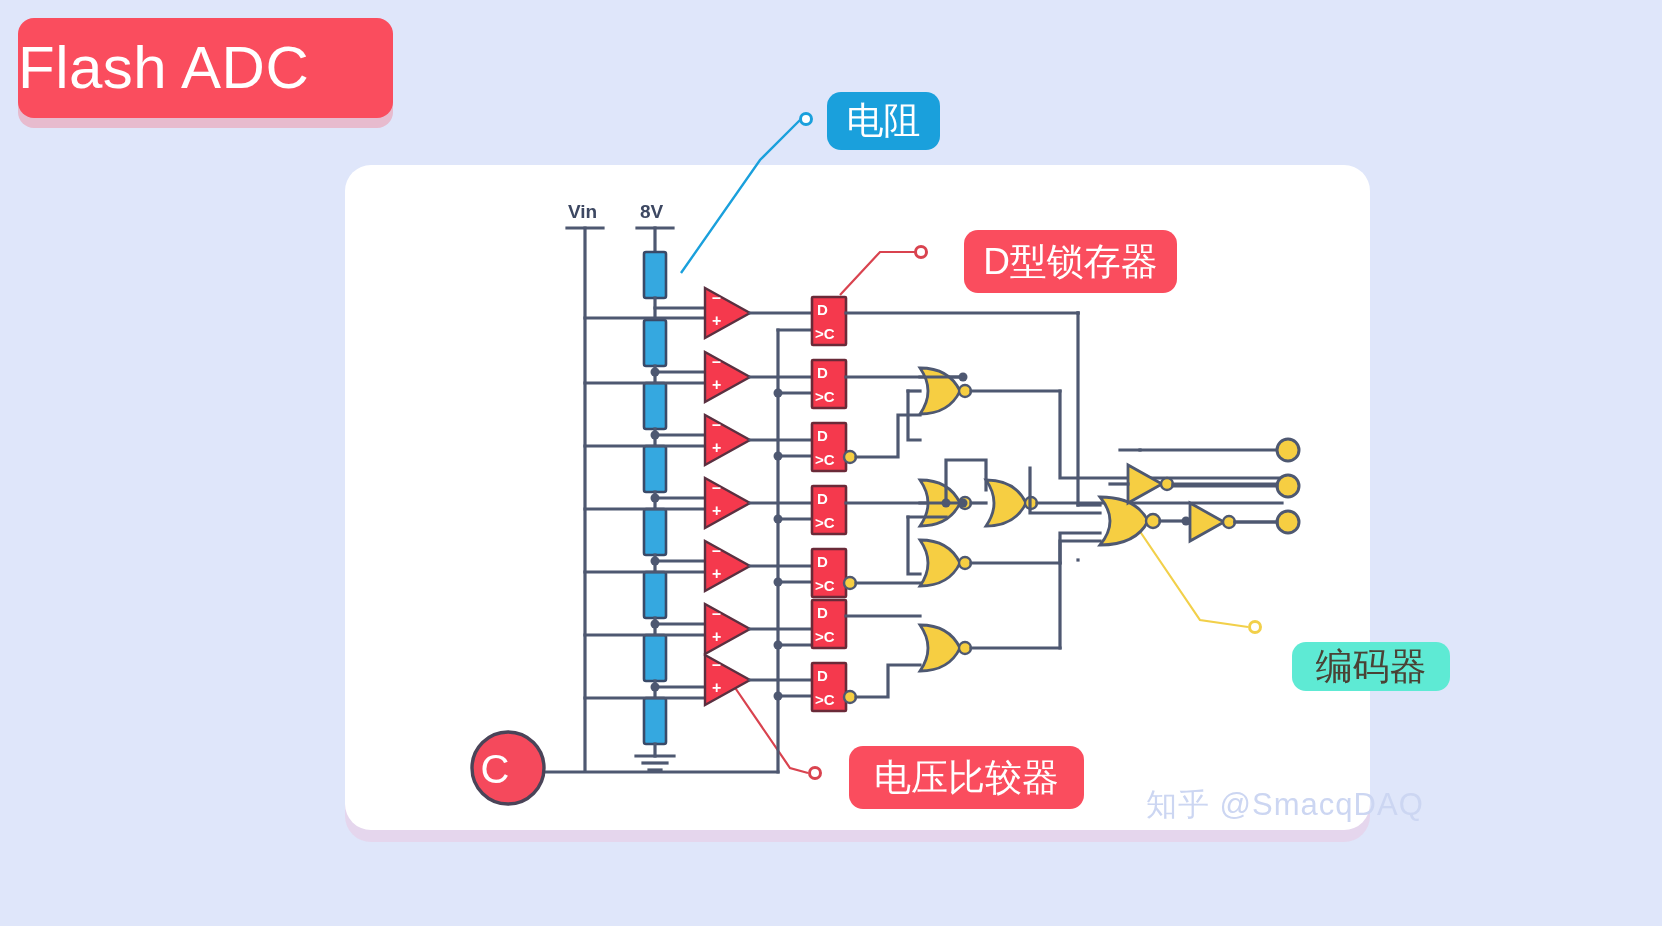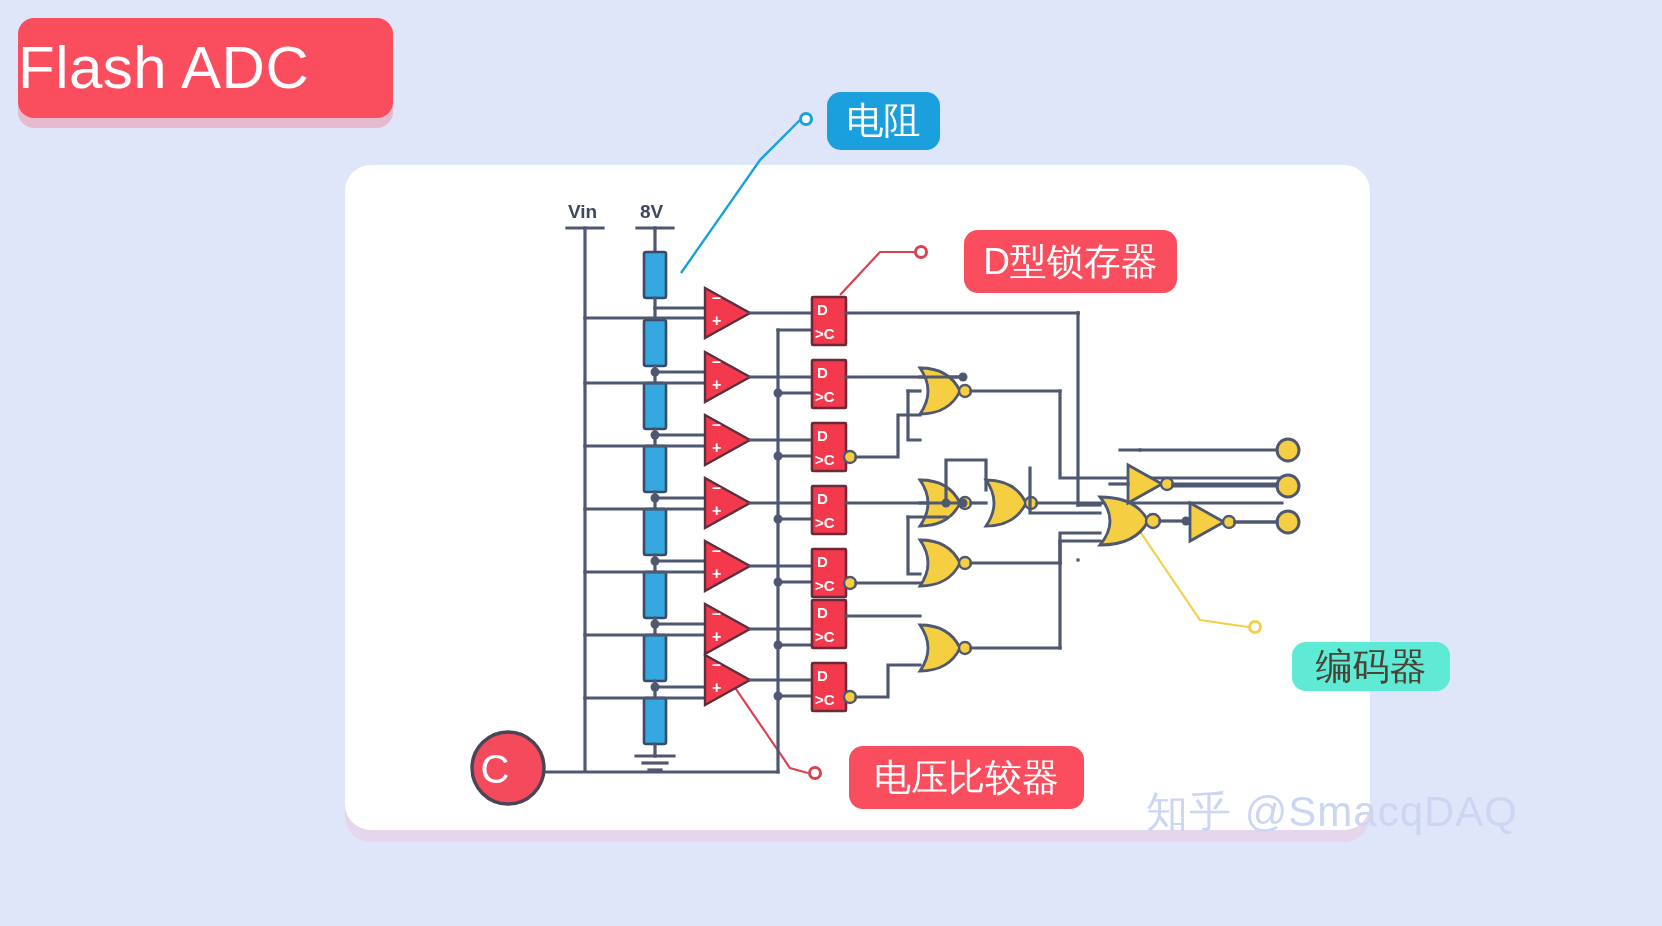--- a/index.html
+++ b/index.html
@@ -90,21 +90,21 @@
     background: #5eead4;
     color: #4a4235;
     margin-top: 48px;
   }
 
   
   #watermark {
     position: absolute;
     left: 1146px;
     top: 784px;
-    font-size: 42px;
+    font-size: 31px;
     color: #ccd6f2;
     letter-spacing: 1px;
     white-space: nowrap;
     font-weight: 400;
   }
 
   
   #circuit {
     position: absolute;
     left: 0; top: 0;

